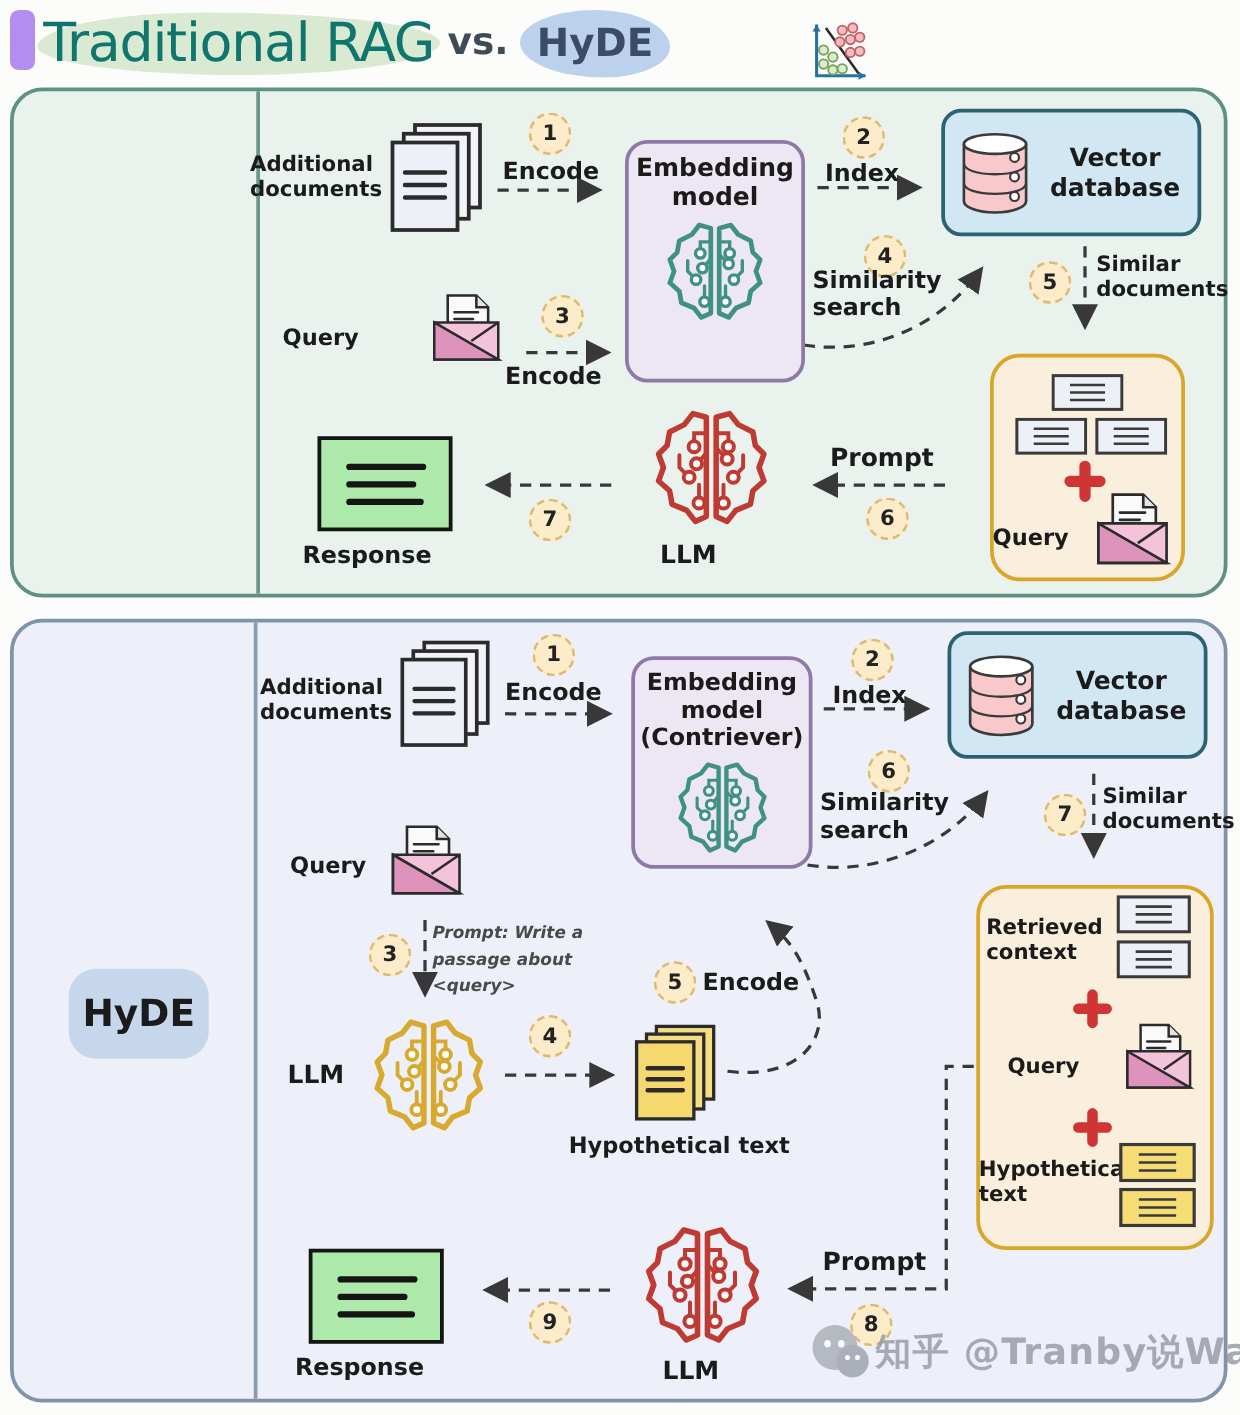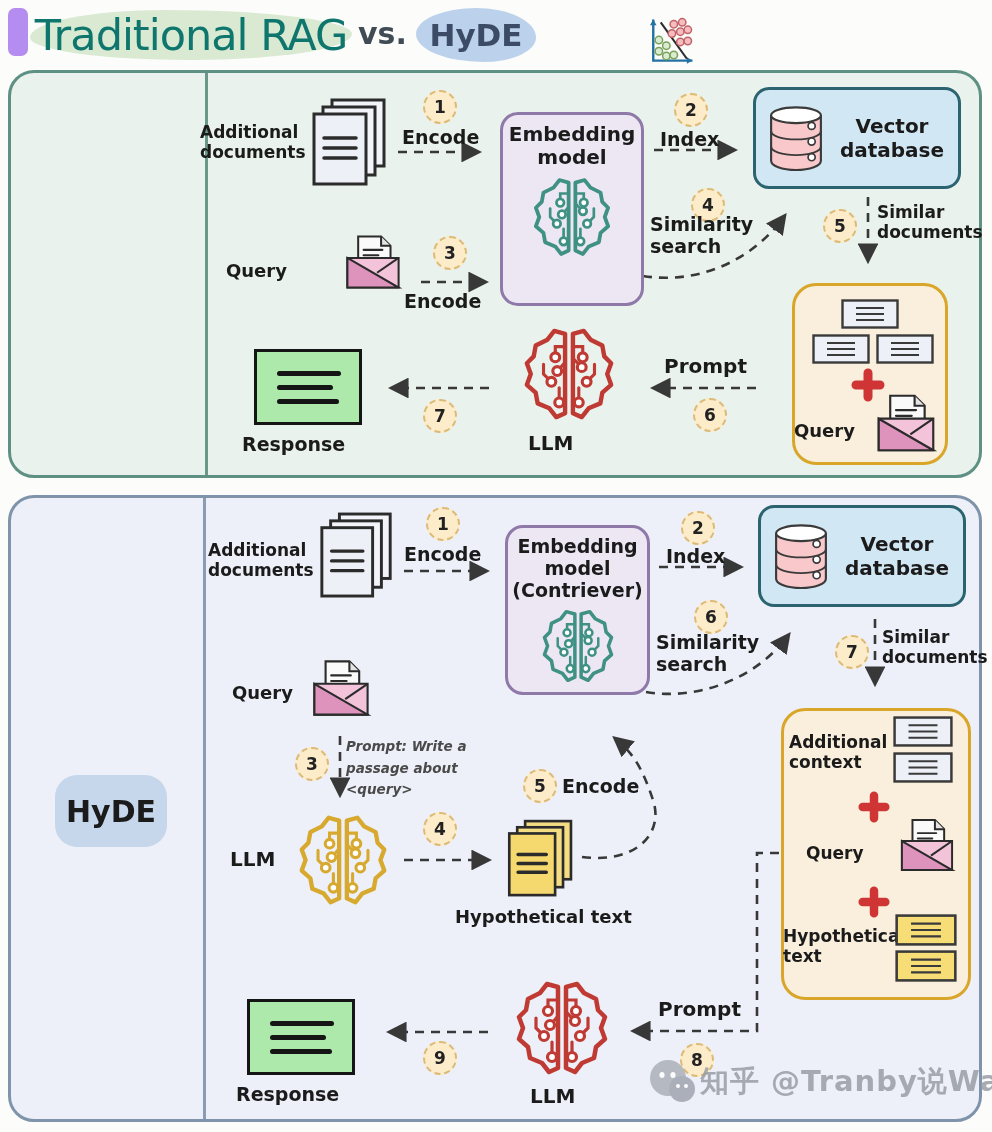--- a/index.html
+++ b/index.html
@@ -410,21 +410,21 @@
       </g>
       <path d="M16 42 H48 M16 52 H48 M16 62 H48" stroke="#2b2b2b" stroke-width="4" stroke-linecap="round"></path>
     </svg>
   </div>
   <div class="lbl fs18" style="left:455px;top:906px;width:190px;">Hypothetical text</div>
 
   <div class="badge" style="left:523px;top:769px;">5</div>
   <div class="lbl fs19" style="left:562px;top:775px;width:74px;">Encode</div>
 
   <div class="ctx-box" style="left:781px;top:708px;width:190px;height:292px;"></div>
-  <div class="lbl fs17" style="left:789px;top:732px;width:102px;">Additional context</div>
+  <div class="lbl fs17" style="left:789px;top:732px;width:102px;">Retrieved context</div>
   <div class="abs" style="left:893px;top:716px;">
     <svg width="60" height="31" viewBox="0 0 58 30">
         <rect x="1.5" y="1.5" width="55" height="27" fill="#eef0f8" stroke="#3a3a3a" stroke-width="2.4"></rect>
         <path d="M15 9 H43 M15 15 H43 M15 21 H43" stroke="#3a3a3a" stroke-width="2"></path>
       </svg>
   </div>
   <div class="abs" style="left:893px;top:752px;">
     <svg width="60" height="31" viewBox="0 0 58 30">
         <rect x="1.5" y="1.5" width="55" height="27" fill="#eef0f8" stroke="#3a3a3a" stroke-width="2.4"></rect>
         <path d="M15 9 H43 M15 15 H43 M15 21 H43" stroke="#3a3a3a" stroke-width="2"></path>

